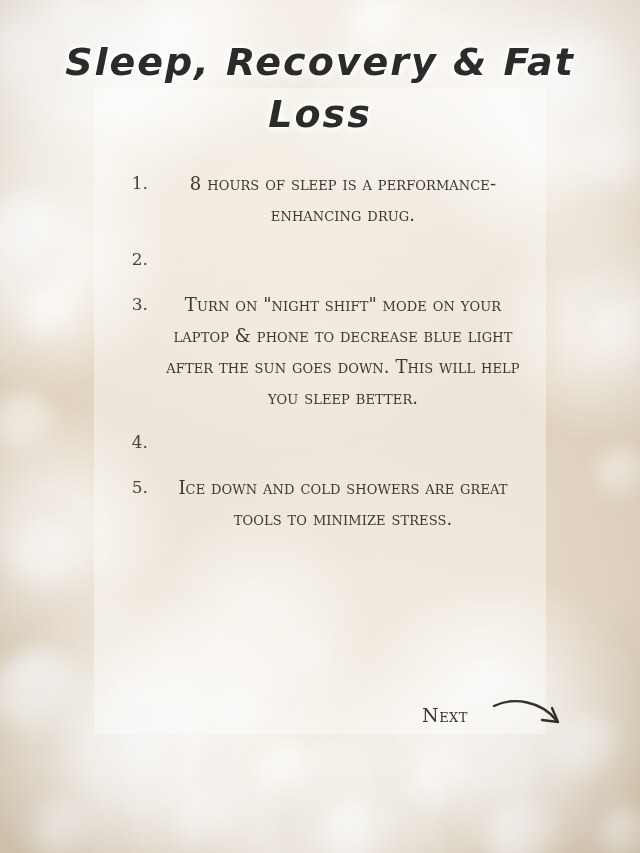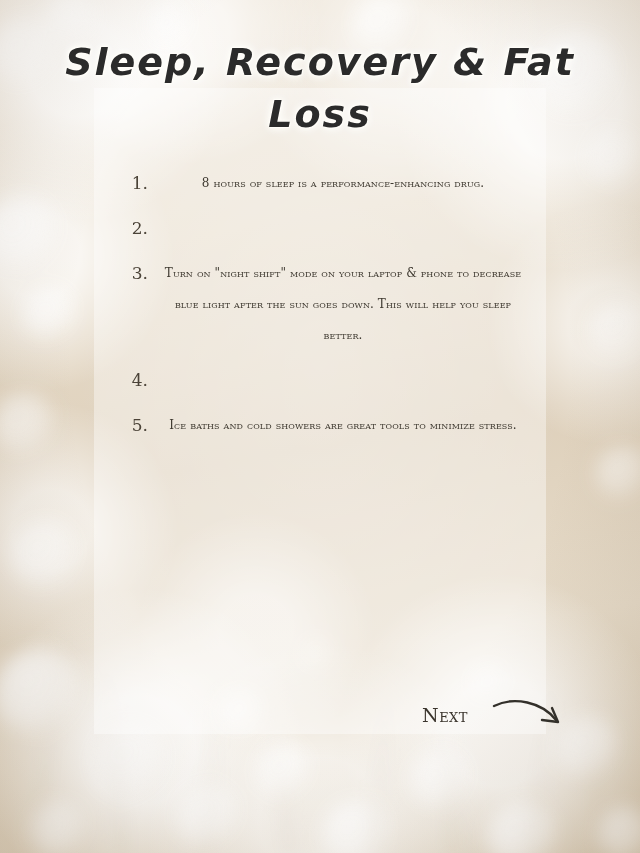--- a/index.html
+++ b/index.html
@@ -113,21 +113,21 @@
     font-family: "DejaVu Serif", serif;
     font-size: 17px;
     line-height: 31px;
     color: #4a4237;
   }
   .txt {
     flex: 1 1 auto;
     text-align: center;
     font-family: "DejaVu Serif", serif;
     font-variant: small-caps;
-    font-size: 12px;
+    font-size: 18px;
     line-height: 31px;
     letter-spacing: 0.1px;
     color: #3d382f;
     padding-right: 6px;
   }
 
   
   .next-wrap {
     position: absolute;
     left: 422px;
@@ -212,21 +212,21 @@
       <div class="num">3.</div>
       <div class="txt">Turn on "night shift" mode on your laptop &amp; phone to decrease blue light after the sun goes down. This will help you sleep better.</div>
     </div>
 
     <div class="item">
       <div class="num">4.</div>
     </div>
 
     <div class="item">
       <div class="num">5.</div>
-      <div class="txt">Ice baths and cold showers are great tools to minimize stress.</div>
+      <div class="txt">Ice down and cold showers are great tools to minimize stress.</div>
     </div>
 
   </div>
 
   <div class="next-wrap">
     <span class="next-label">Next</span>
     <svg class="arrow" width="76" height="34" viewBox="0 0 76 34">
       <path d="M4 8 C 24 -2, 52 4, 66 22" fill="none" stroke="#33302a" stroke-width="2.4" stroke-linecap="round"></path>
       <path d="M52 22 L68 24 L62 10" fill="none" stroke="#33302a" stroke-width="2.4" stroke-linecap="round" stroke-linejoin="round"></path>
     </svg>

